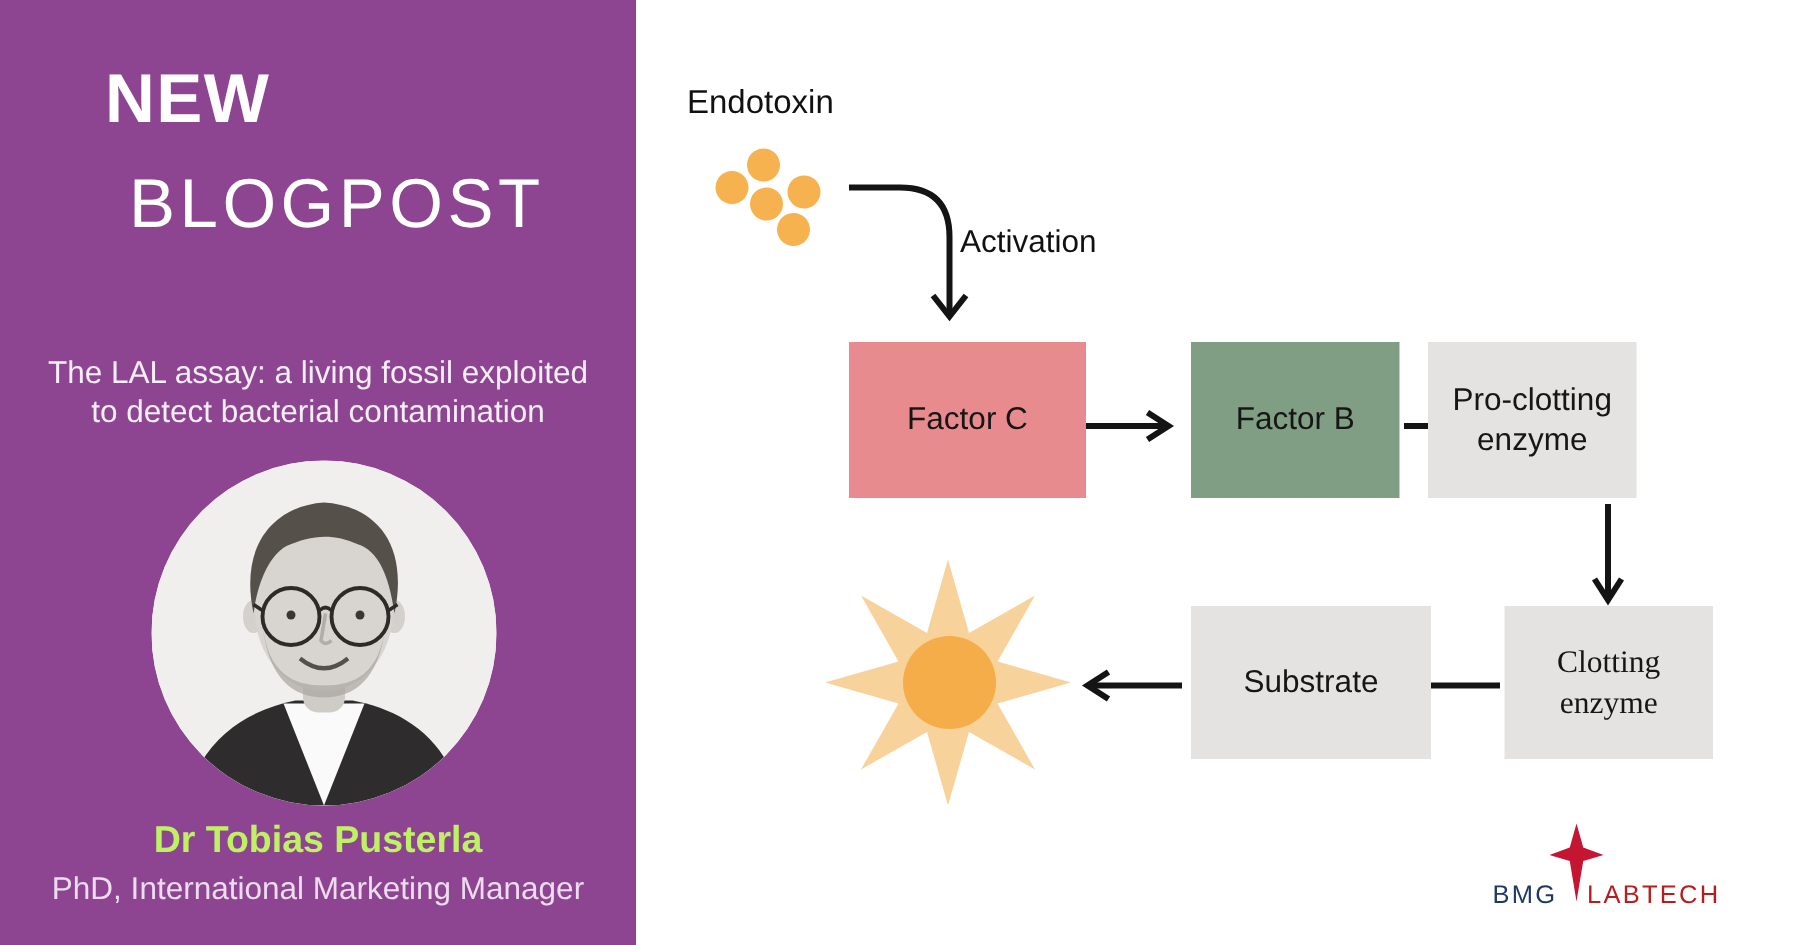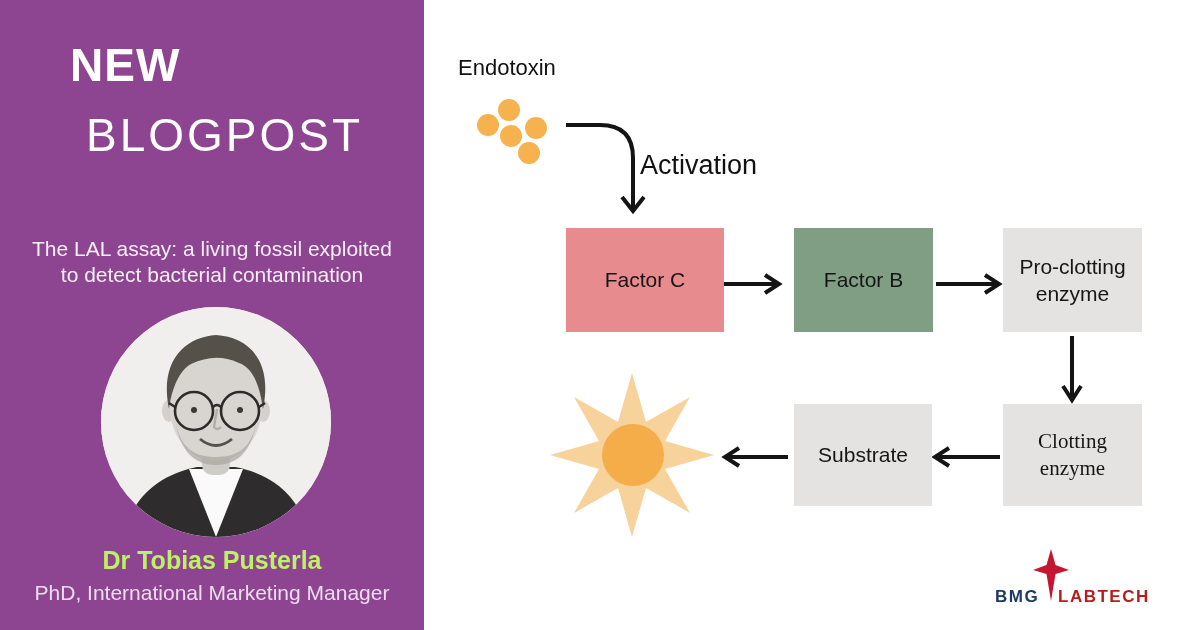--- a/index.html
+++ b/index.html
@@ -32,34 +32,34 @@
     position:absolute;left:0;top:546px;width:424px;text-align:center;
     font-size:25px;font-weight:700;color:#bef264;
   }
   .author-role{
     position:absolute;left:0;top:581px;width:424px;text-align:center;
     font-size:21px;font-weight:300;color:#ecdcee;
   }
   
   .lbl{position:absolute;color:#111;}
   .endotoxin-lbl{left:458px;top:55px;font-size:22px;}
-  .activation-lbl{left:640px;top:150px;font-size:27px;}
+  .activation-lbl{left:640px;top:150px;font-size:21px;}
   .node{
     position:absolute;display:flex;align-items:center;justify-content:center;
     text-align:center;font-size:21px;line-height:1.3;color:#161616;padding:0 6px;
     box-sizing:border-box;
   }
   .node-factor-c{left:566px;top:228px;width:158px;height:104px;}
   .node-factor-b{left:794px;top:228px;width:139px;height:104px;}
-  .node-pro-clotting{left:1003px;top:228px;width:139px;height:104px;}
+  .node-pro-clotting{left:952px;top:228px;width:139px;height:104px;}
   .node-clotting{left:1003px;top:404px;width:139px;height:102px;font-family:Liberation Serif, serif;}
-  .node-substrate{left:794px;top:404px;width:138px;height:102px;}
+  .node-substrate{left:794px;top:404px;width:160px;height:102px;}
   .diagram-svg{position:absolute;left:0;top:0;width:1200px;height:630px;pointer-events:none;}
   
-  .logo-word{position:absolute;top:587px;font-size:17px;font-weight:700;letter-spacing:1.5px;}
+  .logo-word{position:absolute;top:587px;font-size:17px;font-weight:400;letter-spacing:1.5px;}
   .logo-bmg{left:995px;}
   .logo-labtech{left:1058px;}
   .logo-star{position:absolute;left:1031px;top:549px;width:40px;height:52px;}
 </style>
 </head>
 <body>
 
 <div class="canvas">
 
   <div class="left-panel" style="background-color: rgb(142, 69, 145);">

